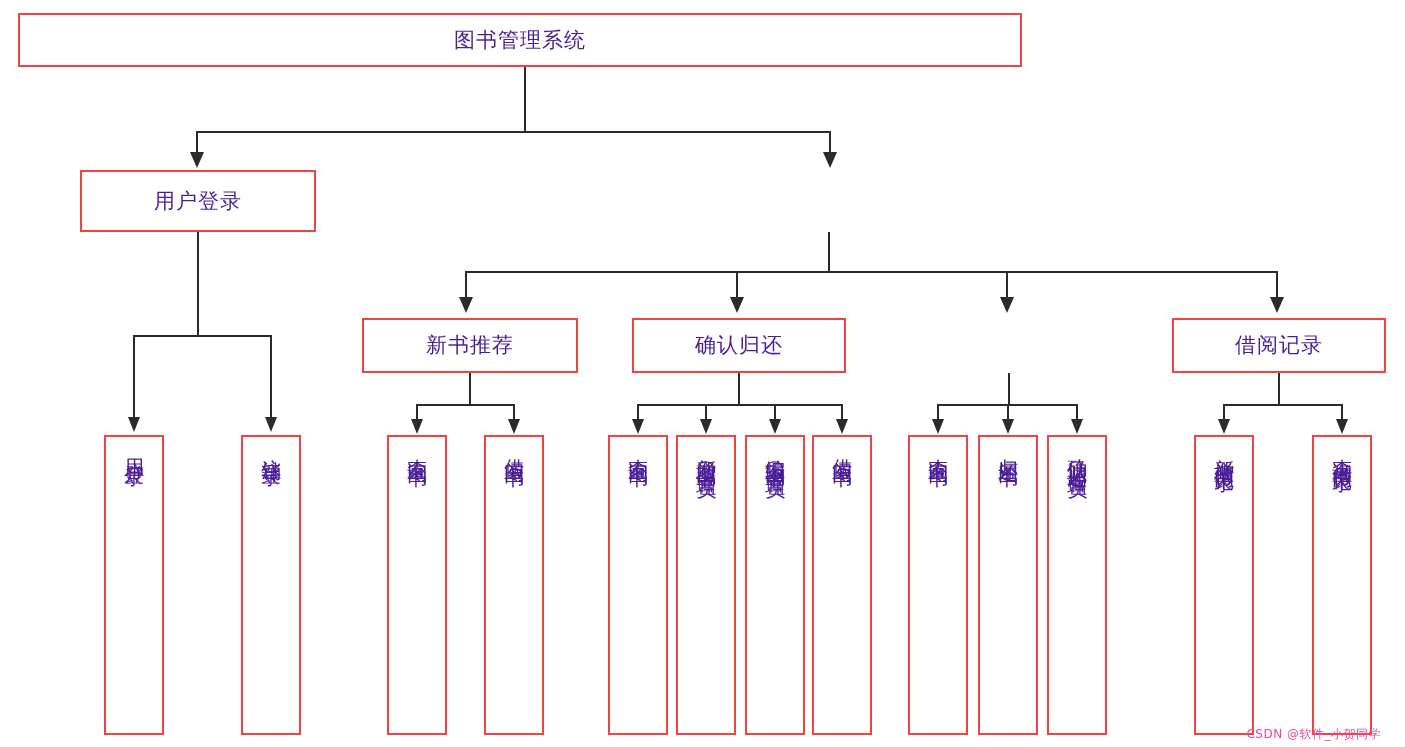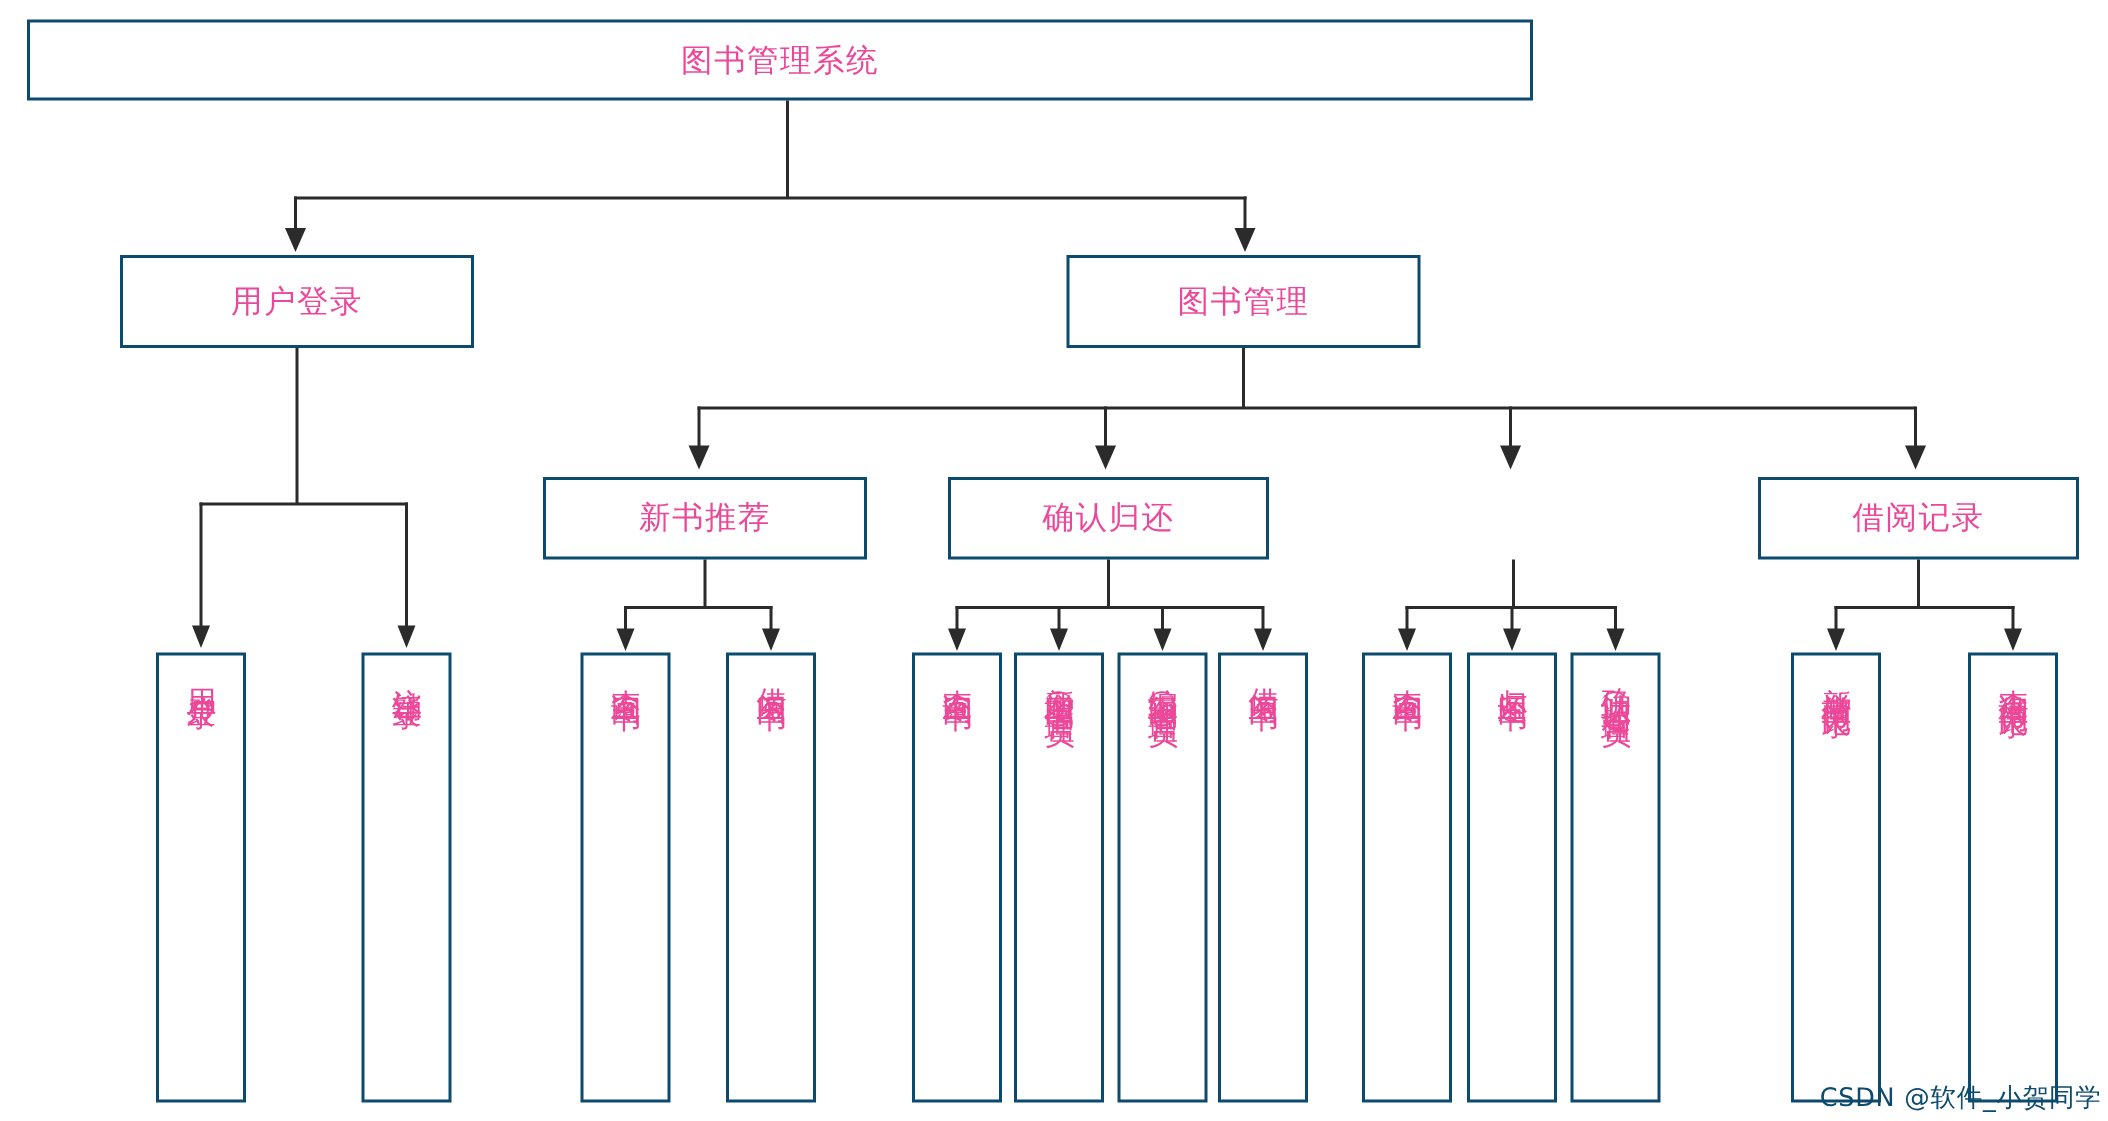--- a/index.html
+++ b/index.html
@@ -13,25 +13,25 @@
     width:1405px;
     height:747px;
     background:#ffffff;
     overflow:hidden;
   }
   
   .node{
     position:absolute;
     box-sizing:border-box;
     background:#ffffff;
-    border:2px solid #0c4a6e;
+    border:2px solid #ef4444;
     display:flex;
     align-items:center;
     justify-content:center;
-    color:#ec4899;
+    color:#4c1d95;
   }
   .node .lbl{
     display:block;
     text-align:center;
     line-height:1.18;
     white-space:nowrap;
   }
   .node.h .lbl{ font-size:21px; letter-spacing:1px; }
   .node.root .lbl{ font-size:21px; letter-spacing:1px; }
 
@@ -69,24 +69,24 @@
   }
   .arrow.thin{
     border-left:6px solid transparent;
     border-right:6px solid transparent;
     border-top:15px solid #2b2b2b;
   }
 
   
   #watermark{
     position:absolute;
-    right:4px;
+    right:24px;
     bottom:4px;
-    font-size:17px;
-    color:#0c4a6e;
+    font-size:12px;
+    color:#ec4899;
     letter-spacing:0.5px;
     user-select:none;
     pointer-events:none;
     white-space:nowrap;
   }
 </style>
 </head>
 <body>
 
 <div id="canvas">
@@ -99,23 +99,20 @@
   <div class="ln horz" style="left:196px;top:131px;width:635px;height:2px;"></div>
   <div class="ln vert" style="left:196px;top:131px;width:2px;height:23px;"></div>
   <div class="arrow" style="left:190px;top:152px;"></div>
   <div class="ln vert" style="left:829px;top:131px;width:2px;height:23px;"></div>
   <div class="arrow" style="left:823px;top:152px;"></div>
 
   <div class="node h" style="left:80px;top:170px;width:236px;height:62px;">
     <span class="lbl">用户登录</span>
   </div>
 
-  <div class="node h" style="left:711px;top:170px;width:236px;height:62px;">
-    <span class="lbl">图书管理</span>
-  </div>
 
   <div class="ln vert" style="left:197px;top:232px;width:2px;height:104px;"></div>
   <div class="ln horz" style="left:133px;top:335px;width:139px;height:2px;"></div>
   <div class="ln vert" style="left:133px;top:335px;width:2px;height:84px;"></div>
   <div class="arrow thin" style="left:128px;top:417px;"></div>
   <div class="ln vert" style="left:270px;top:335px;width:2px;height:84px;"></div>
   <div class="arrow thin" style="left:265px;top:417px;"></div>
 
   <div class="ln vert" style="left:828px;top:232px;width:2px;height:40px;"></div>
   <div class="ln horz" style="left:465px;top:271px;width:812px;height:2px;"></div>

